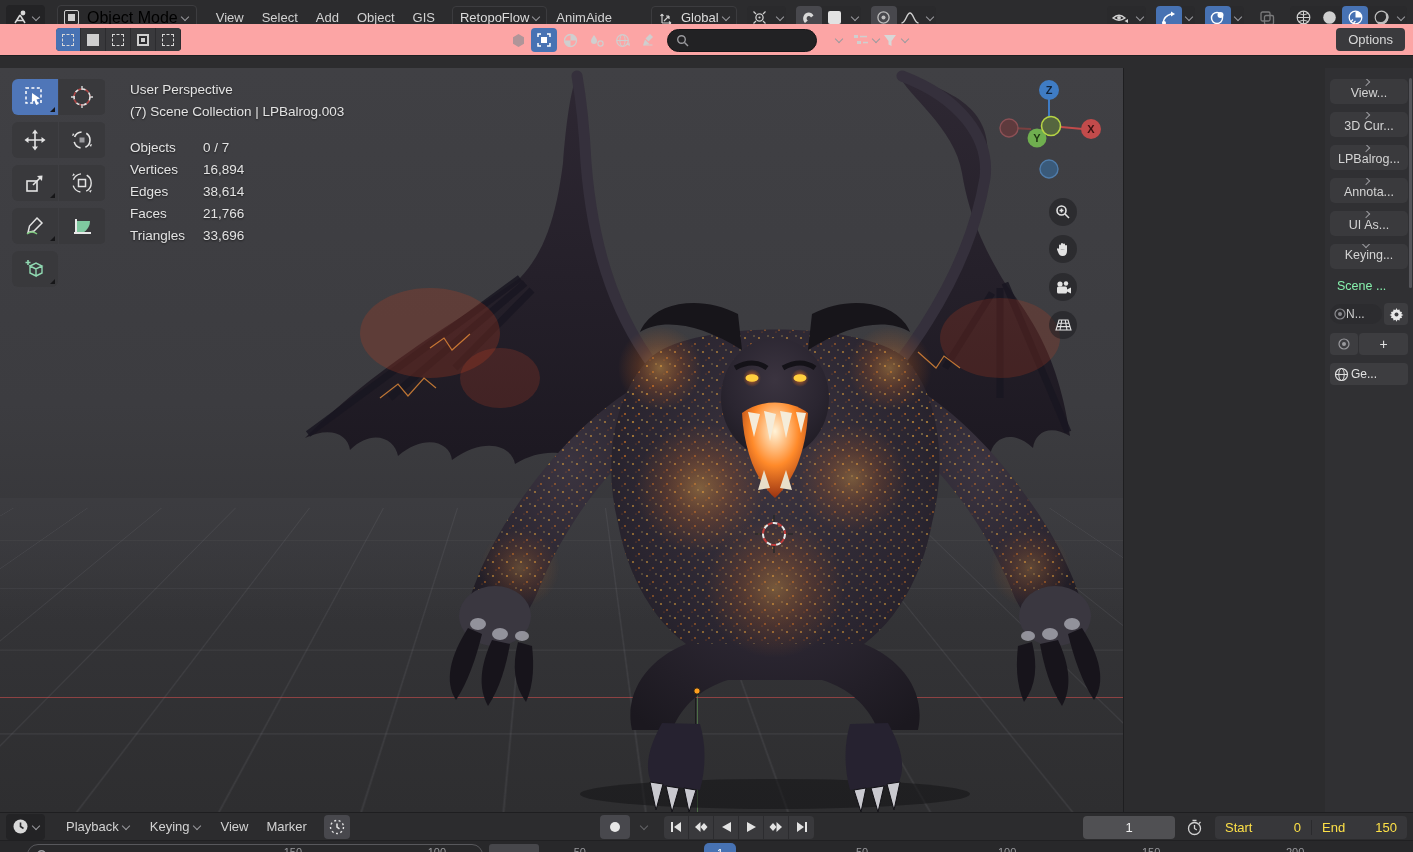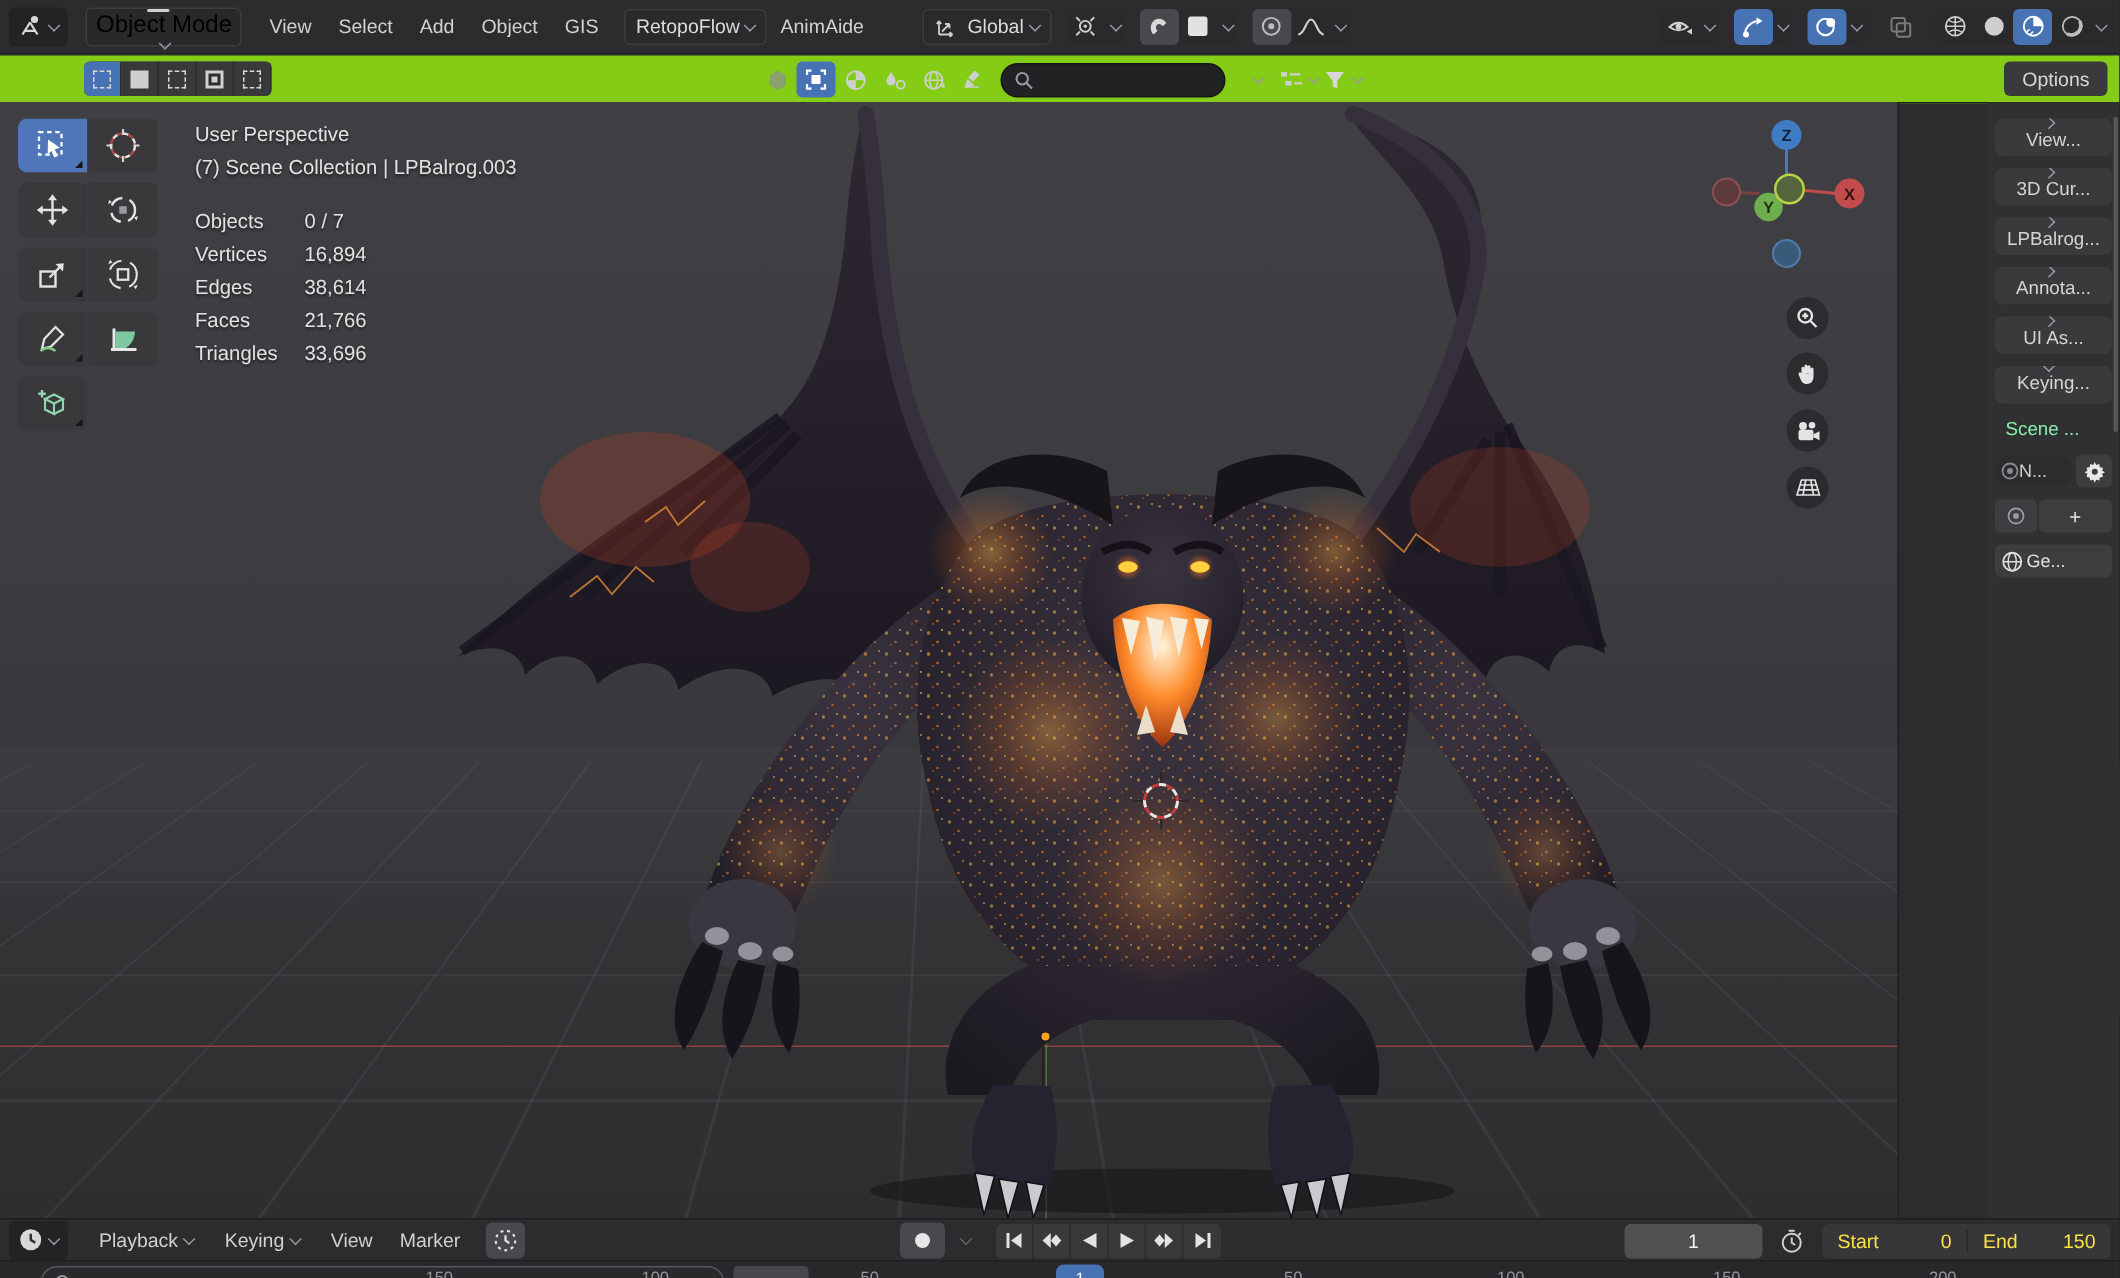--- a/index.html
+++ b/index.html
@@ -21,46 +21,46 @@
   .iconbtn.pressed { background:#48484d; }
   .iconbtn.blue { background:#4772b3; }
   svg { display:block; }
 
   
   .topbar { position:absolute; left:0; top:0; width:1413px; height:36px; background:#2c2c2e;
             display:flex; align-items:center; padding:0 6px; border-bottom:1px solid #242426; }
   .editor-btn { display:flex; align-items:center; background:#232325; border-radius:4px;
                 height:26px; padding:0 3px 0 6px; margin-right:12px; }
   .mode-dd { display:flex; align-items:center; background:#29292b; border:1px solid #3d3d40;
-             border-radius:4px; height:26px; padding:0 5px 0 6px; margin-right:10px;flex-direction:column; }
+             border-radius:4px; height:26px; padding:0 5px 0 6px; margin-right:10px; }
   .mode-dd .swatch { width:15px; height:15px; border:1.6px solid #cfcfcf; border-radius:2px;
                      margin-right:8px; position:relative; }
   .mode-dd .swatch::after { content:""; position:absolute; inset:3px; background:#cfcfcf; }
   .mid-cluster { display:flex; margin-left:30px; }
   .right-cluster { display:flex; align-items:center; margin-left:auto; }
   .seg-group { display:flex; align-items:center; background:#2a2a2c; border-radius:4px; height:24px; }
   .seg-group.mr { margin-right:10px; }
 
   
-  .toolhdr { position:absolute; left:0; top:37px; width:1413px; height:32px; background:#84cc16;
+  .toolhdr { position:absolute; left:0; top:24px; width:1413px; height:32px; background:#fca5a5;
              border-bottom:1px solid #1f1f21; display:flex; align-items:center; padding:0 8px; }
   .selmodes { display:flex; margin-left:48px; background:#39393c; border-radius:4px; overflow:hidden; }
   .selmode { width:25px; height:23px; display:flex; align-items:center; justify-content:center;
              background:#39393c; border-right:1px solid #2c2c2f; }
   .selmode.active { background:#4772b3; }
   .msquare { width:12px; height:12px; border:1.4px dashed #d8d8d8; }
   .msq-fill { width:12px; height:12px; background:#cfcfcf; }
   .midtools { position:absolute; left:505px; top:4px; display:flex; align-items:center; }
   .searchbox { display:flex; align-items:center; width:150px; height:23px; background:#222224;
                border:1px solid #161618; border-radius:12px; margin:0 6px; padding:0 8px; }
   .options-btn { margin-left:auto; background:#3a3a3d; border-radius:4px; padding:4px 12px;
                  color:#d8d8d8; font-size:13px; }
 
   
-  #viewport { position:absolute; left:0; top:68px; width:1266px; height:744px; overflow:hidden;
+  #viewport { position:absolute; left:0; top:68px; width:1124px; height:744px; overflow:hidden;
               background:linear-gradient(#404044 0%, #3c3c40 45%, #333336 75%, #2e2e30 100%);
               border-right:1px solid #1e1e20;padding-left:24px; }
   .floor { position:absolute; left:-45%; top:440px; width:190%; height:1100px;
            background-image:
              repeating-linear-gradient(0deg, rgba(130,130,138,.16) 0 1px, transparent 1px 74px),
              repeating-linear-gradient(90deg, rgba(130,130,138,.16) 0 1px, transparent 1px 74px);
            transform:perspective(620px) rotateX(62deg); transform-origin:50% 0; }
   .horizon-fade { position:absolute; left:0; top:430px; width:100%; height:120px;
                   background:linear-gradient(#3c3c40, rgba(60,60,64,0)); }
   .axis-x { position:absolute; left:0; top:629px; width:100%; height:1px; background:rgba(190,75,75,.65); }

